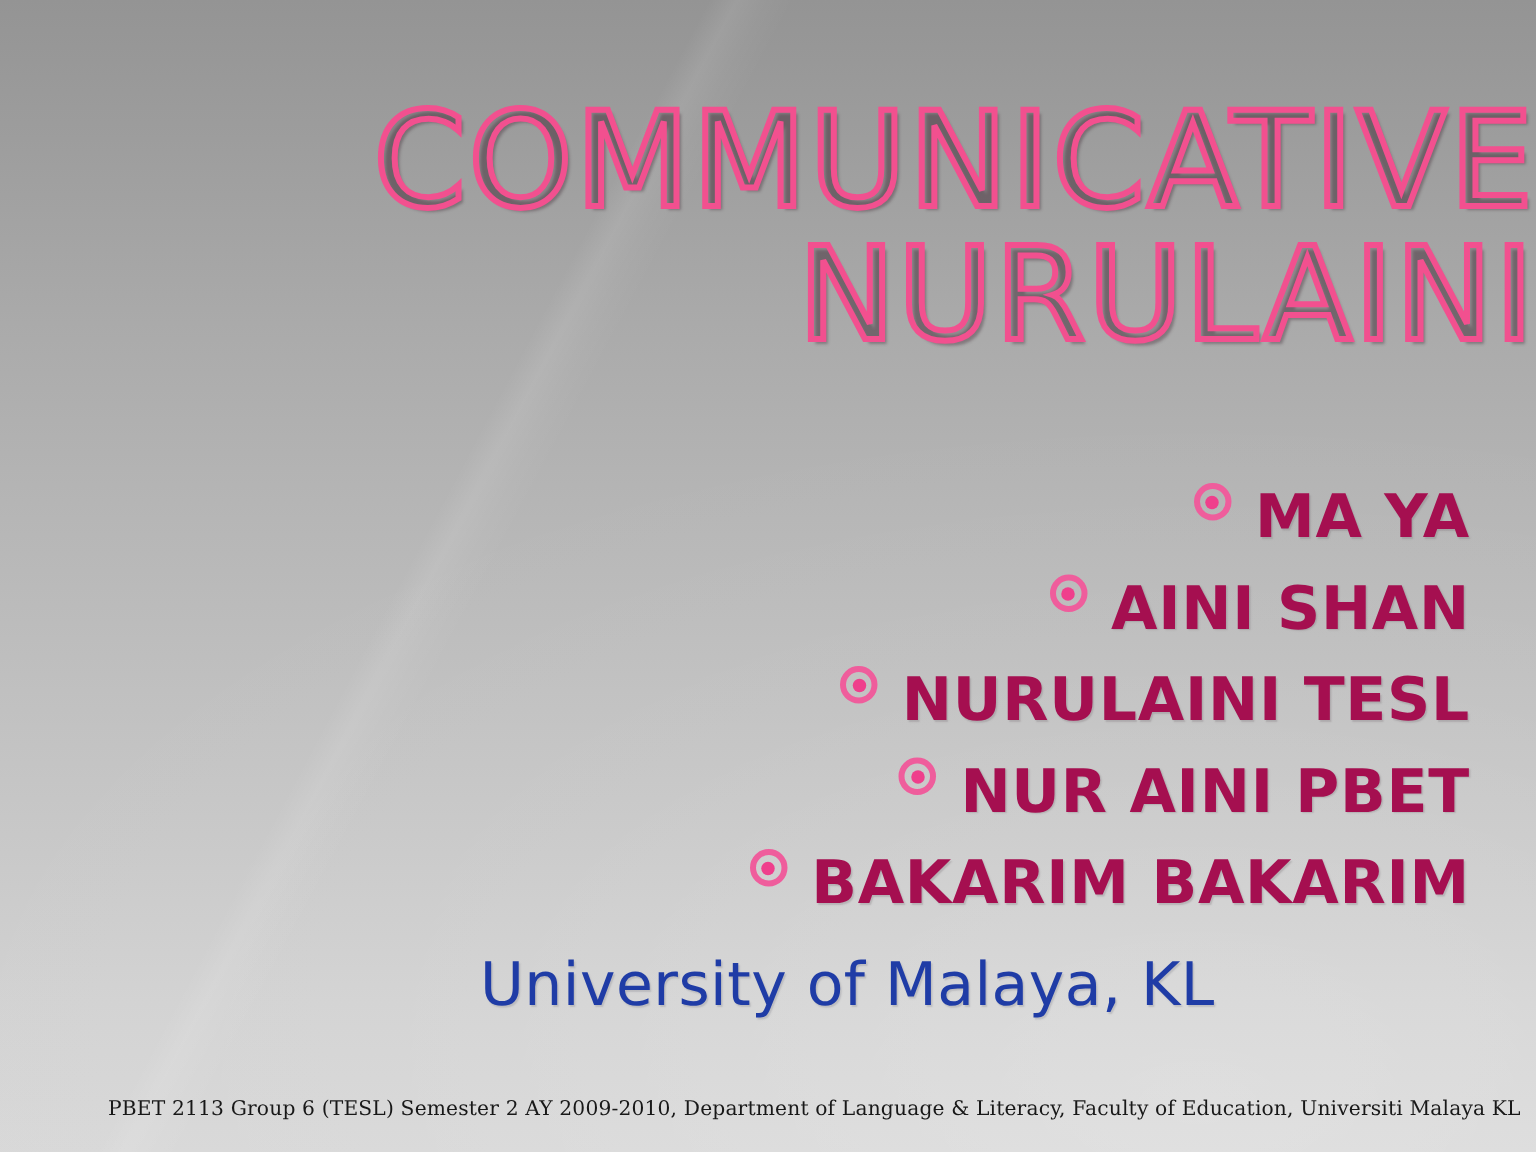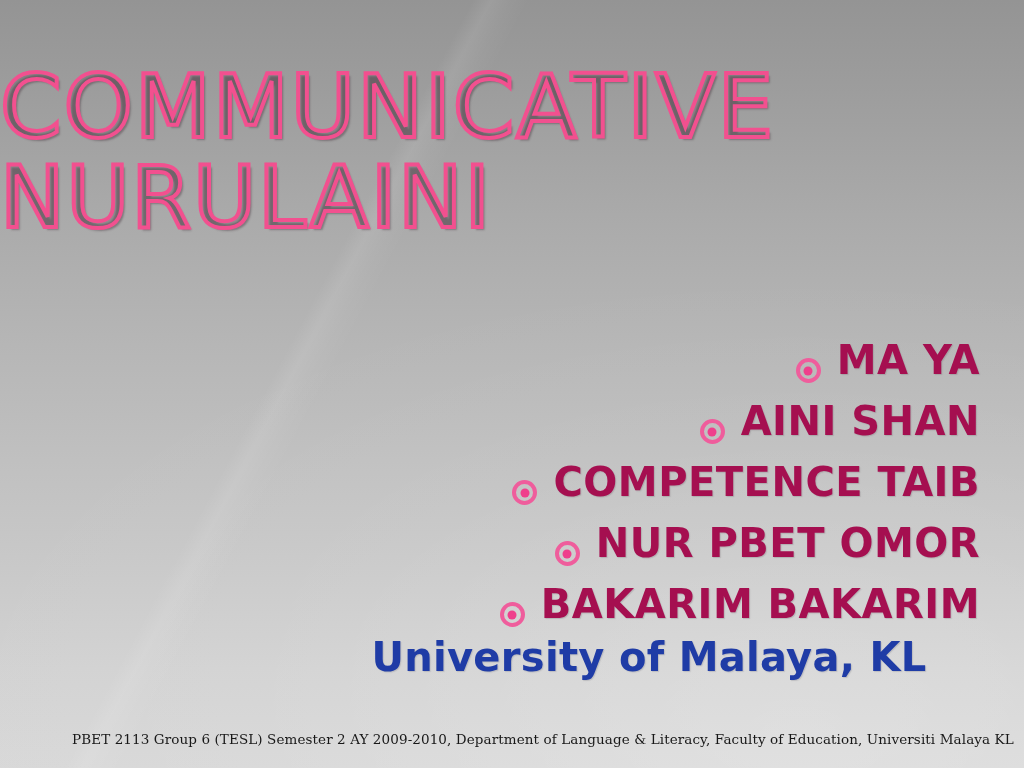--- a/index.html
+++ b/index.html
@@ -64,21 +64,21 @@
         rgba(255,255,255,0.00) 72%
       );
   }
 
   
   #title-block {
     position: absolute;
     top: 62px;
     left: 0;
     width: 1024px;
-    text-align: left;
+    text-align: right;
     line-height: 1.03;
     user-select: none;
   }
 
   .title-line {
     font-family: "DejaVu Sans", sans-serif;
     font-weight: 400;
     font-size: 88px;
     letter-spacing: 2px;
     color: transparent;
@@ -99,21 +99,21 @@
     top: 322px;
     right: 44px;
     width: 660px;
     text-align: right;
     user-select: none;
   }
 
   .presenter-row {
     display: flex;
     justify-content: flex-end;
-    align-items: flex-end;
+    align-items: flex-start;
     height: 61px;
     white-space: nowrap;
   }
 
   .bullet-icon {
     display: inline-block;
     width: 25px;
     height: 25px;
     border-radius: 50%;
     border: 4px solid #ef5d9c;
@@ -140,25 +140,25 @@
     font-family: "DejaVu Sans", sans-serif;
     font-weight: bold;
     font-size: 40px;
     color: #a50f50;
     letter-spacing: 0.5px;
     text-shadow: 1px 1px 1px rgba(120, 110, 115, 0.30);
   }
 
   #university-line {
     font-family: "DejaVu Sans", sans-serif;
-    font-weight: bold;
+    font-weight: normal;
     font-size: 40px;
     color: #1f3ca6;
     letter-spacing: 0.3px;
-    text-align: center;
+    text-align: left;
     height: 61px;
     line-height: 61px;
     padding-right: 2px;
     white-space: nowrap;
     text-shadow: 1px 1px 1px rgba(120, 120, 130, 0.28);
   }
 
   
   #footer {
     position: absolute;
@@ -193,26 +193,26 @@
       <span class="presenter-name">MA YA</span>
     </div>
 
     <div class="presenter-row">
       <span class="bullet-icon"></span>
       <span class="presenter-name">AINI SHAN</span>
     </div>
 
     <div class="presenter-row">
       <span class="bullet-icon"></span>
-      <span class="presenter-name">COMPETENCE TAIB</span>
-    </div>
-
-    <div class="presenter-row">
-      <span class="bullet-icon"></span>
-      <span class="presenter-name">NUR PBET OMOR</span>
+      <span class="presenter-name">NURULAINI TESL</span>
+    </div>
+
+    <div class="presenter-row">
+      <span class="bullet-icon"></span>
+      <span class="presenter-name">NUR AINI PBET</span>
     </div>
 
     <div class="presenter-row">
       <span class="bullet-icon"></span>
       <span class="presenter-name">BAKARIM BAKARIM</span>
     </div>
 
     <div id="university-line">University of Malaya, KL</div>
 
   </div>

